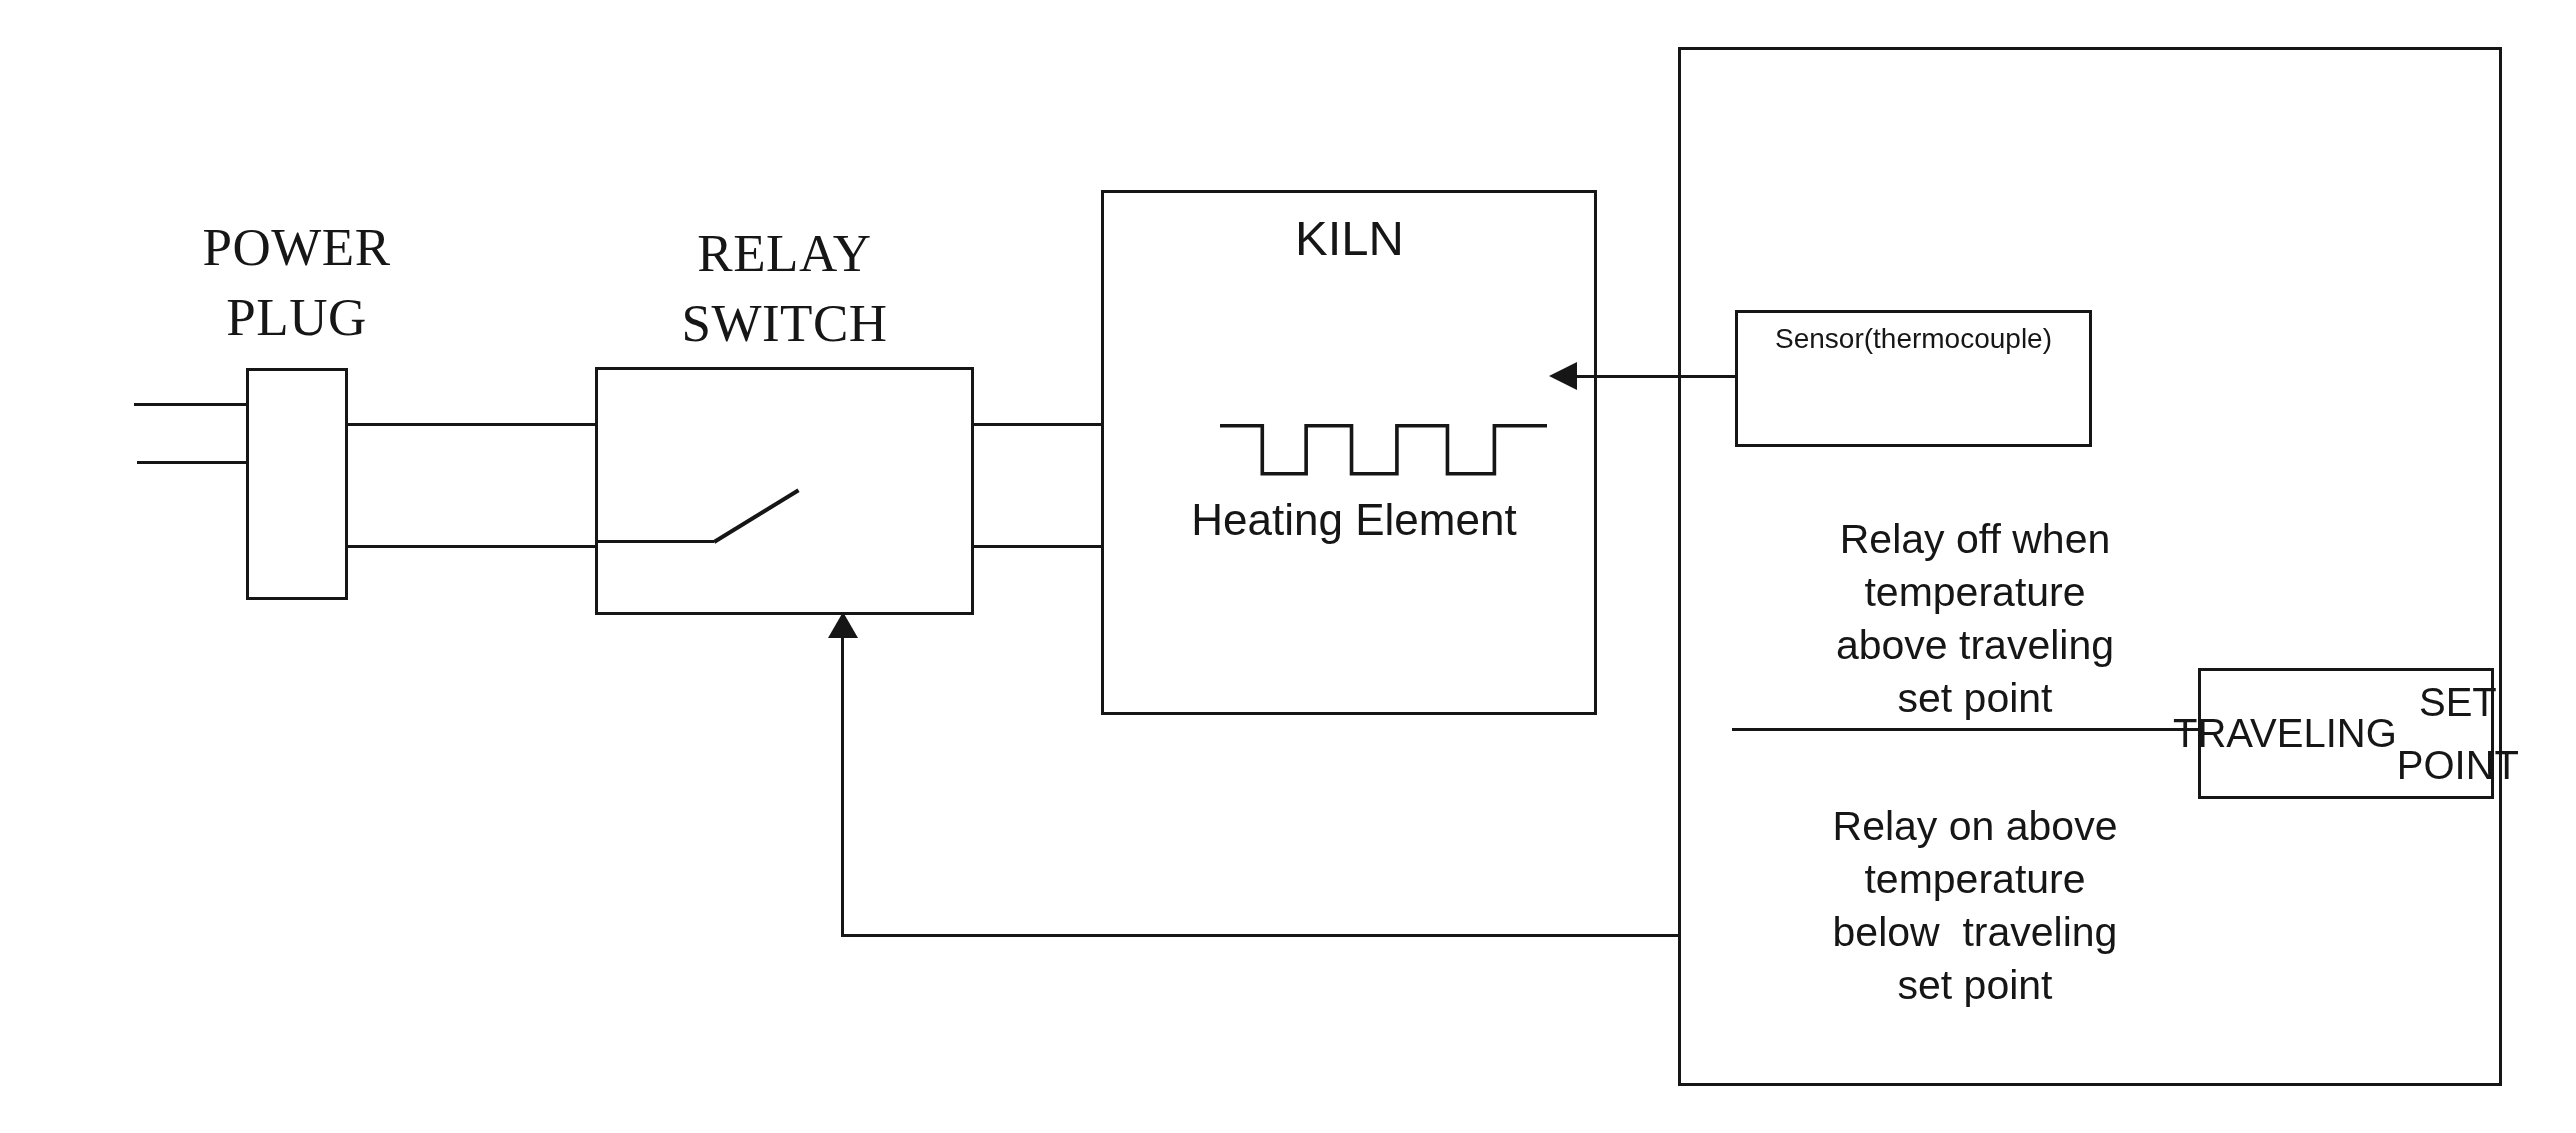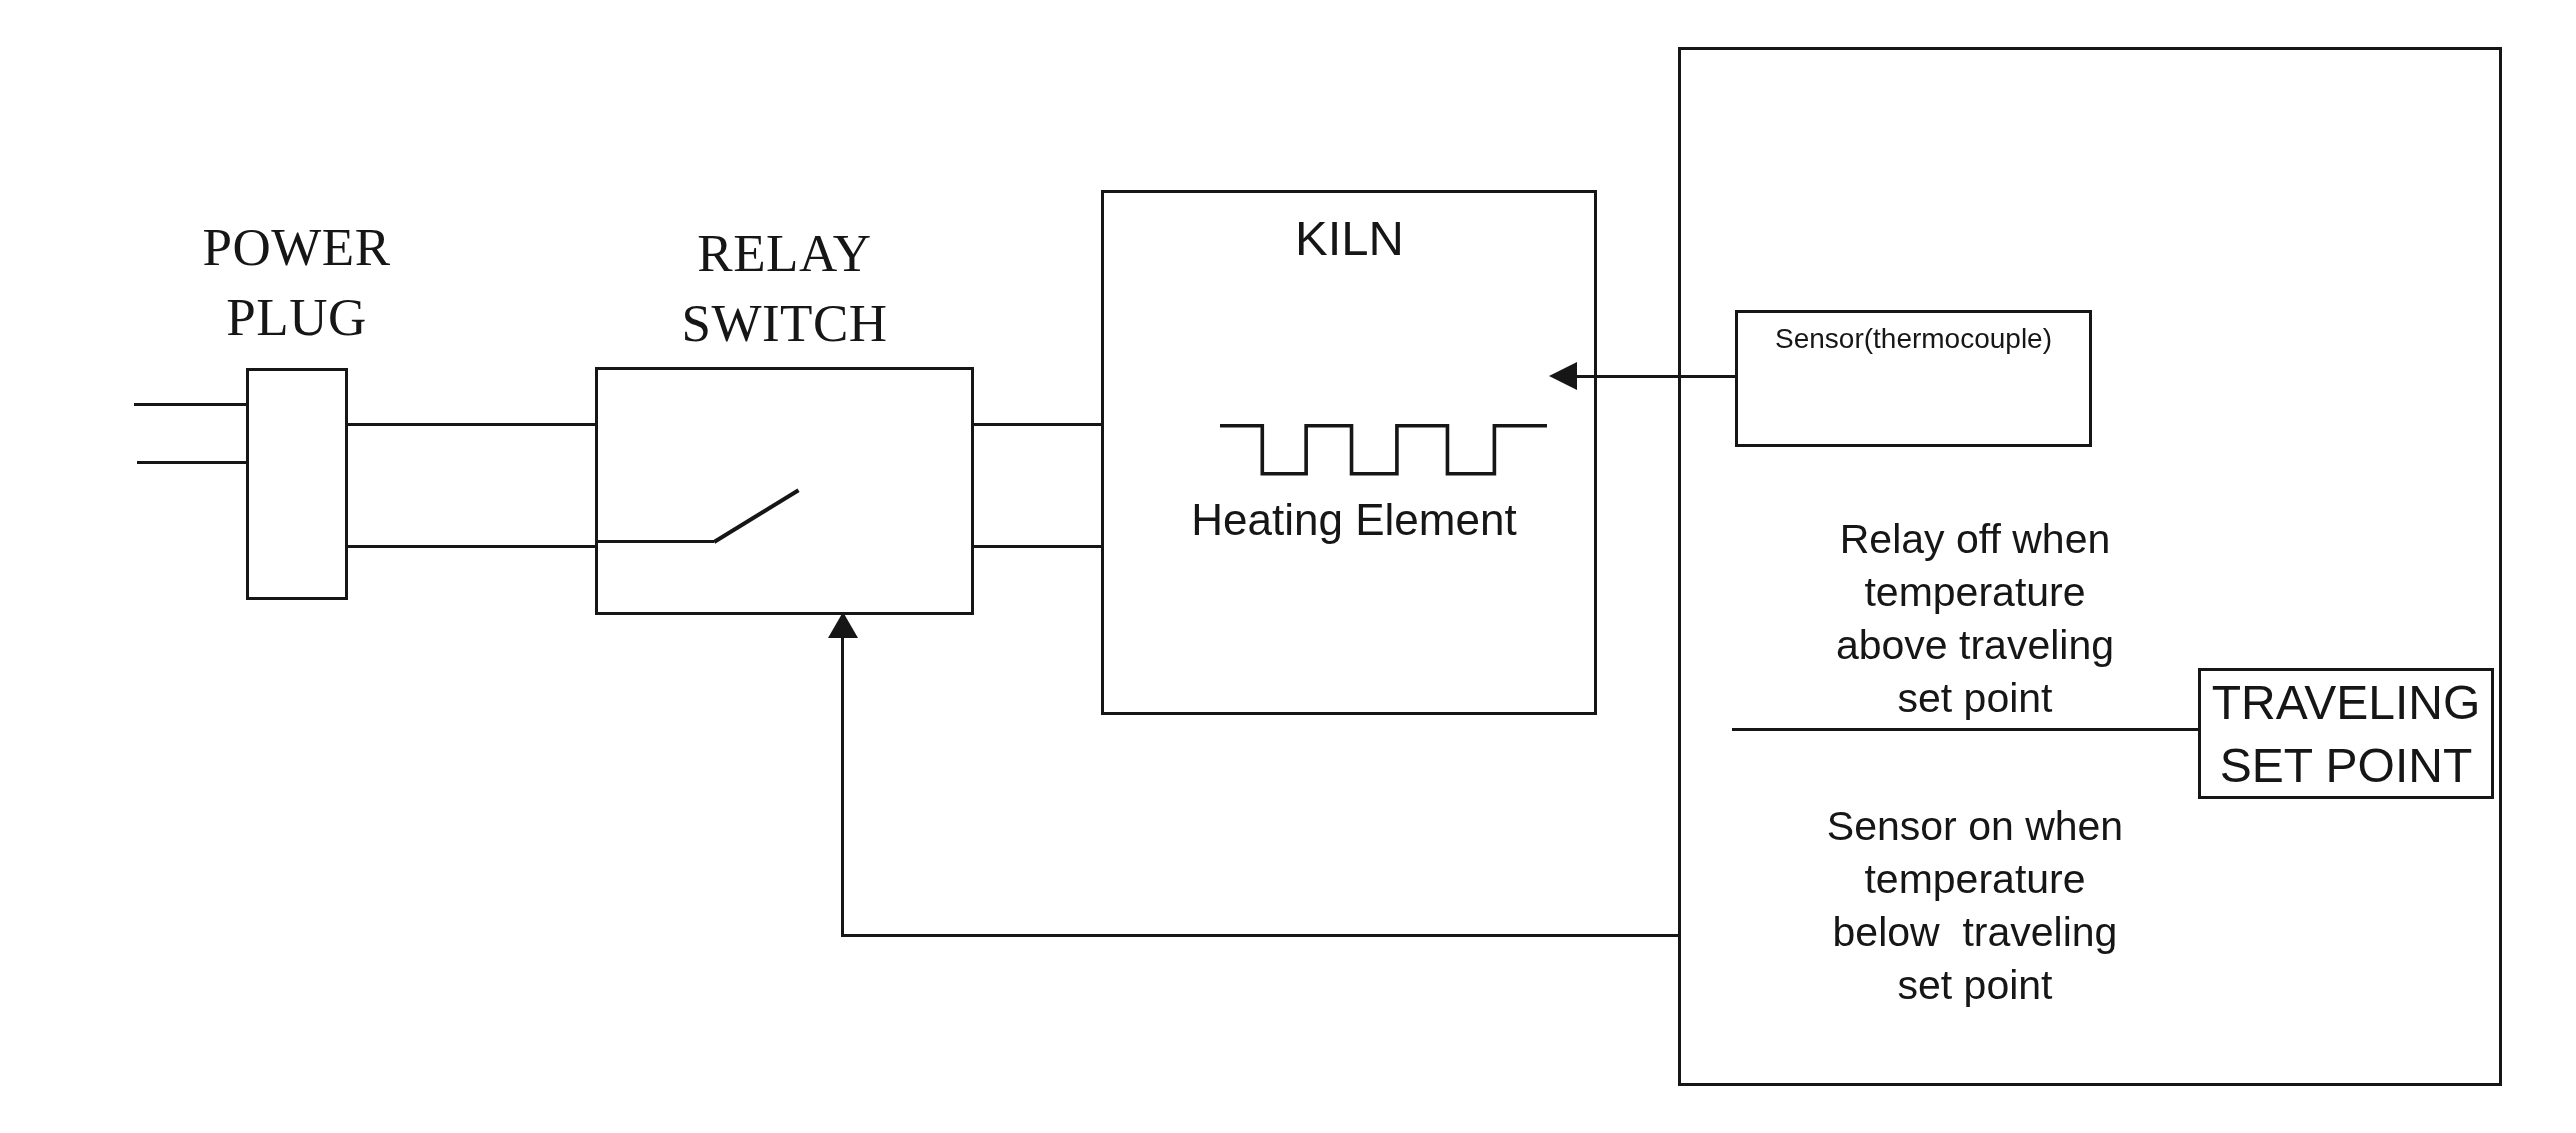--- a/index.html
+++ b/index.html
@@ -47,22 +47,22 @@
     display:flex;align-items:center;justify-content:center;
     font-size:50px;letter-spacing:0.5px;
   }
   #sensor-box{
     left:1735px;top:310px;width:357px;height:137px;
     display:flex;flex-direction:row;align-items:flex-start;justify-content:center;
     font-size:28px;line-height:52px;text-align:center;
   }
   #traveling-set-point-box{
     left:2198px;top:668px;width:296px;height:131px;border-width:3.6px;
-    display:flex;flex-direction:column;align-items:center;justify-content:center;
-    font-size:48px;line-height:63px;text-align:center;
+    display:flex;align-items:center;justify-content:center;
+    font-size:40px;line-height:63px;text-align:center;
   }
   
   #kiln-label{left:1195px;top:210px;width:309px;font-size:49px;line-height:57px;}
   #heating-element-wave{position:absolute;left:1220px;top:422px;overflow:visible;}
   #heating-element-label{left:1122px;top:494px;width:464px;font-size:44px;line-height:52px;}
   
   #prong-top{left:134px;top:403px;width:112px;height:3.1px;}
   #prong-bottom{left:137px;top:461px;width:109px;height:3.1px;}
   
   #wire-plug-relay-top{left:348px;top:423px;width:247px;height:3.1px;}
@@ -152,21 +152,21 @@
   </div>
 
   <div class="hline" id="setpoint-divider"></div>
 
   <div class="box" id="traveling-set-point-box">
     <span>TRAVELING</span>
     <span>SET POINT</span>
   </div>
 
   <div class="lbl note" id="relay-on-note">
-    <span>Sensor on when</span>
+    <span>Relay on above</span>
     <span>temperature</span>
     <span>below  traveling</span>
     <span>set point</span>
   </div>
 
   <div class="vline" id="control-line-vertical"></div>
   <div class="hline" id="control-line-horizontal"></div>
   <div id="control-arrowhead"></div>
 
 

